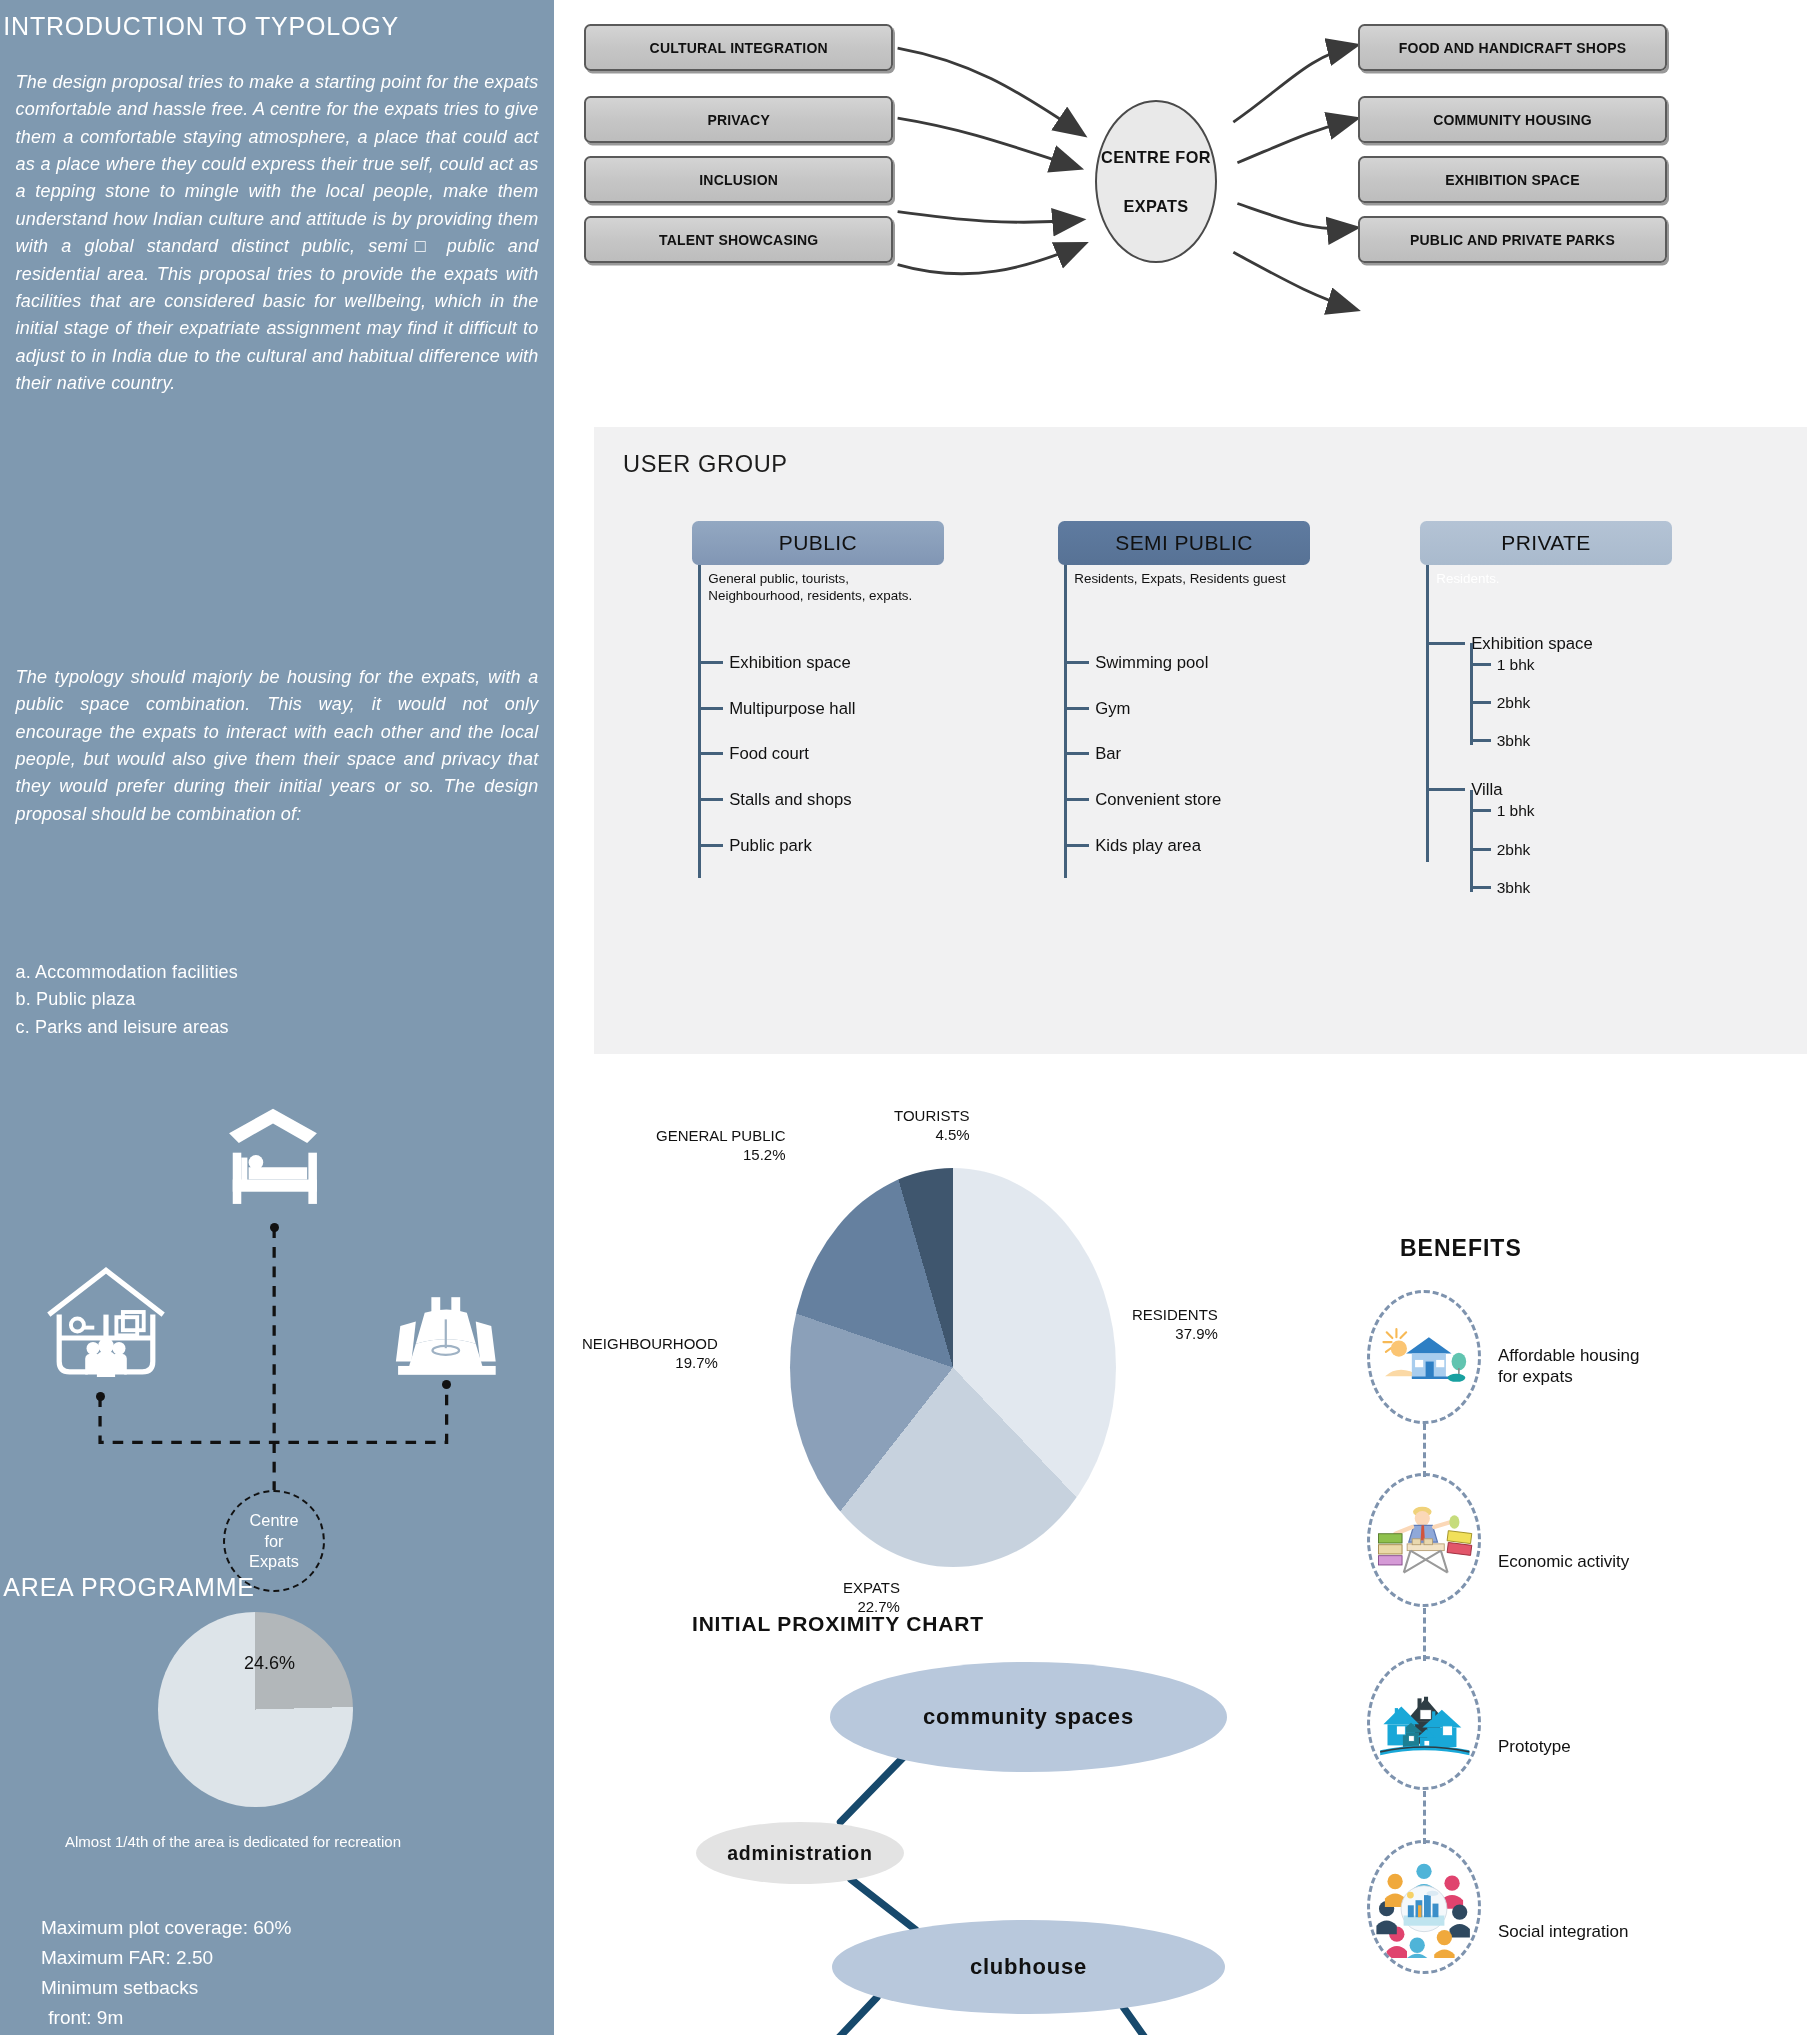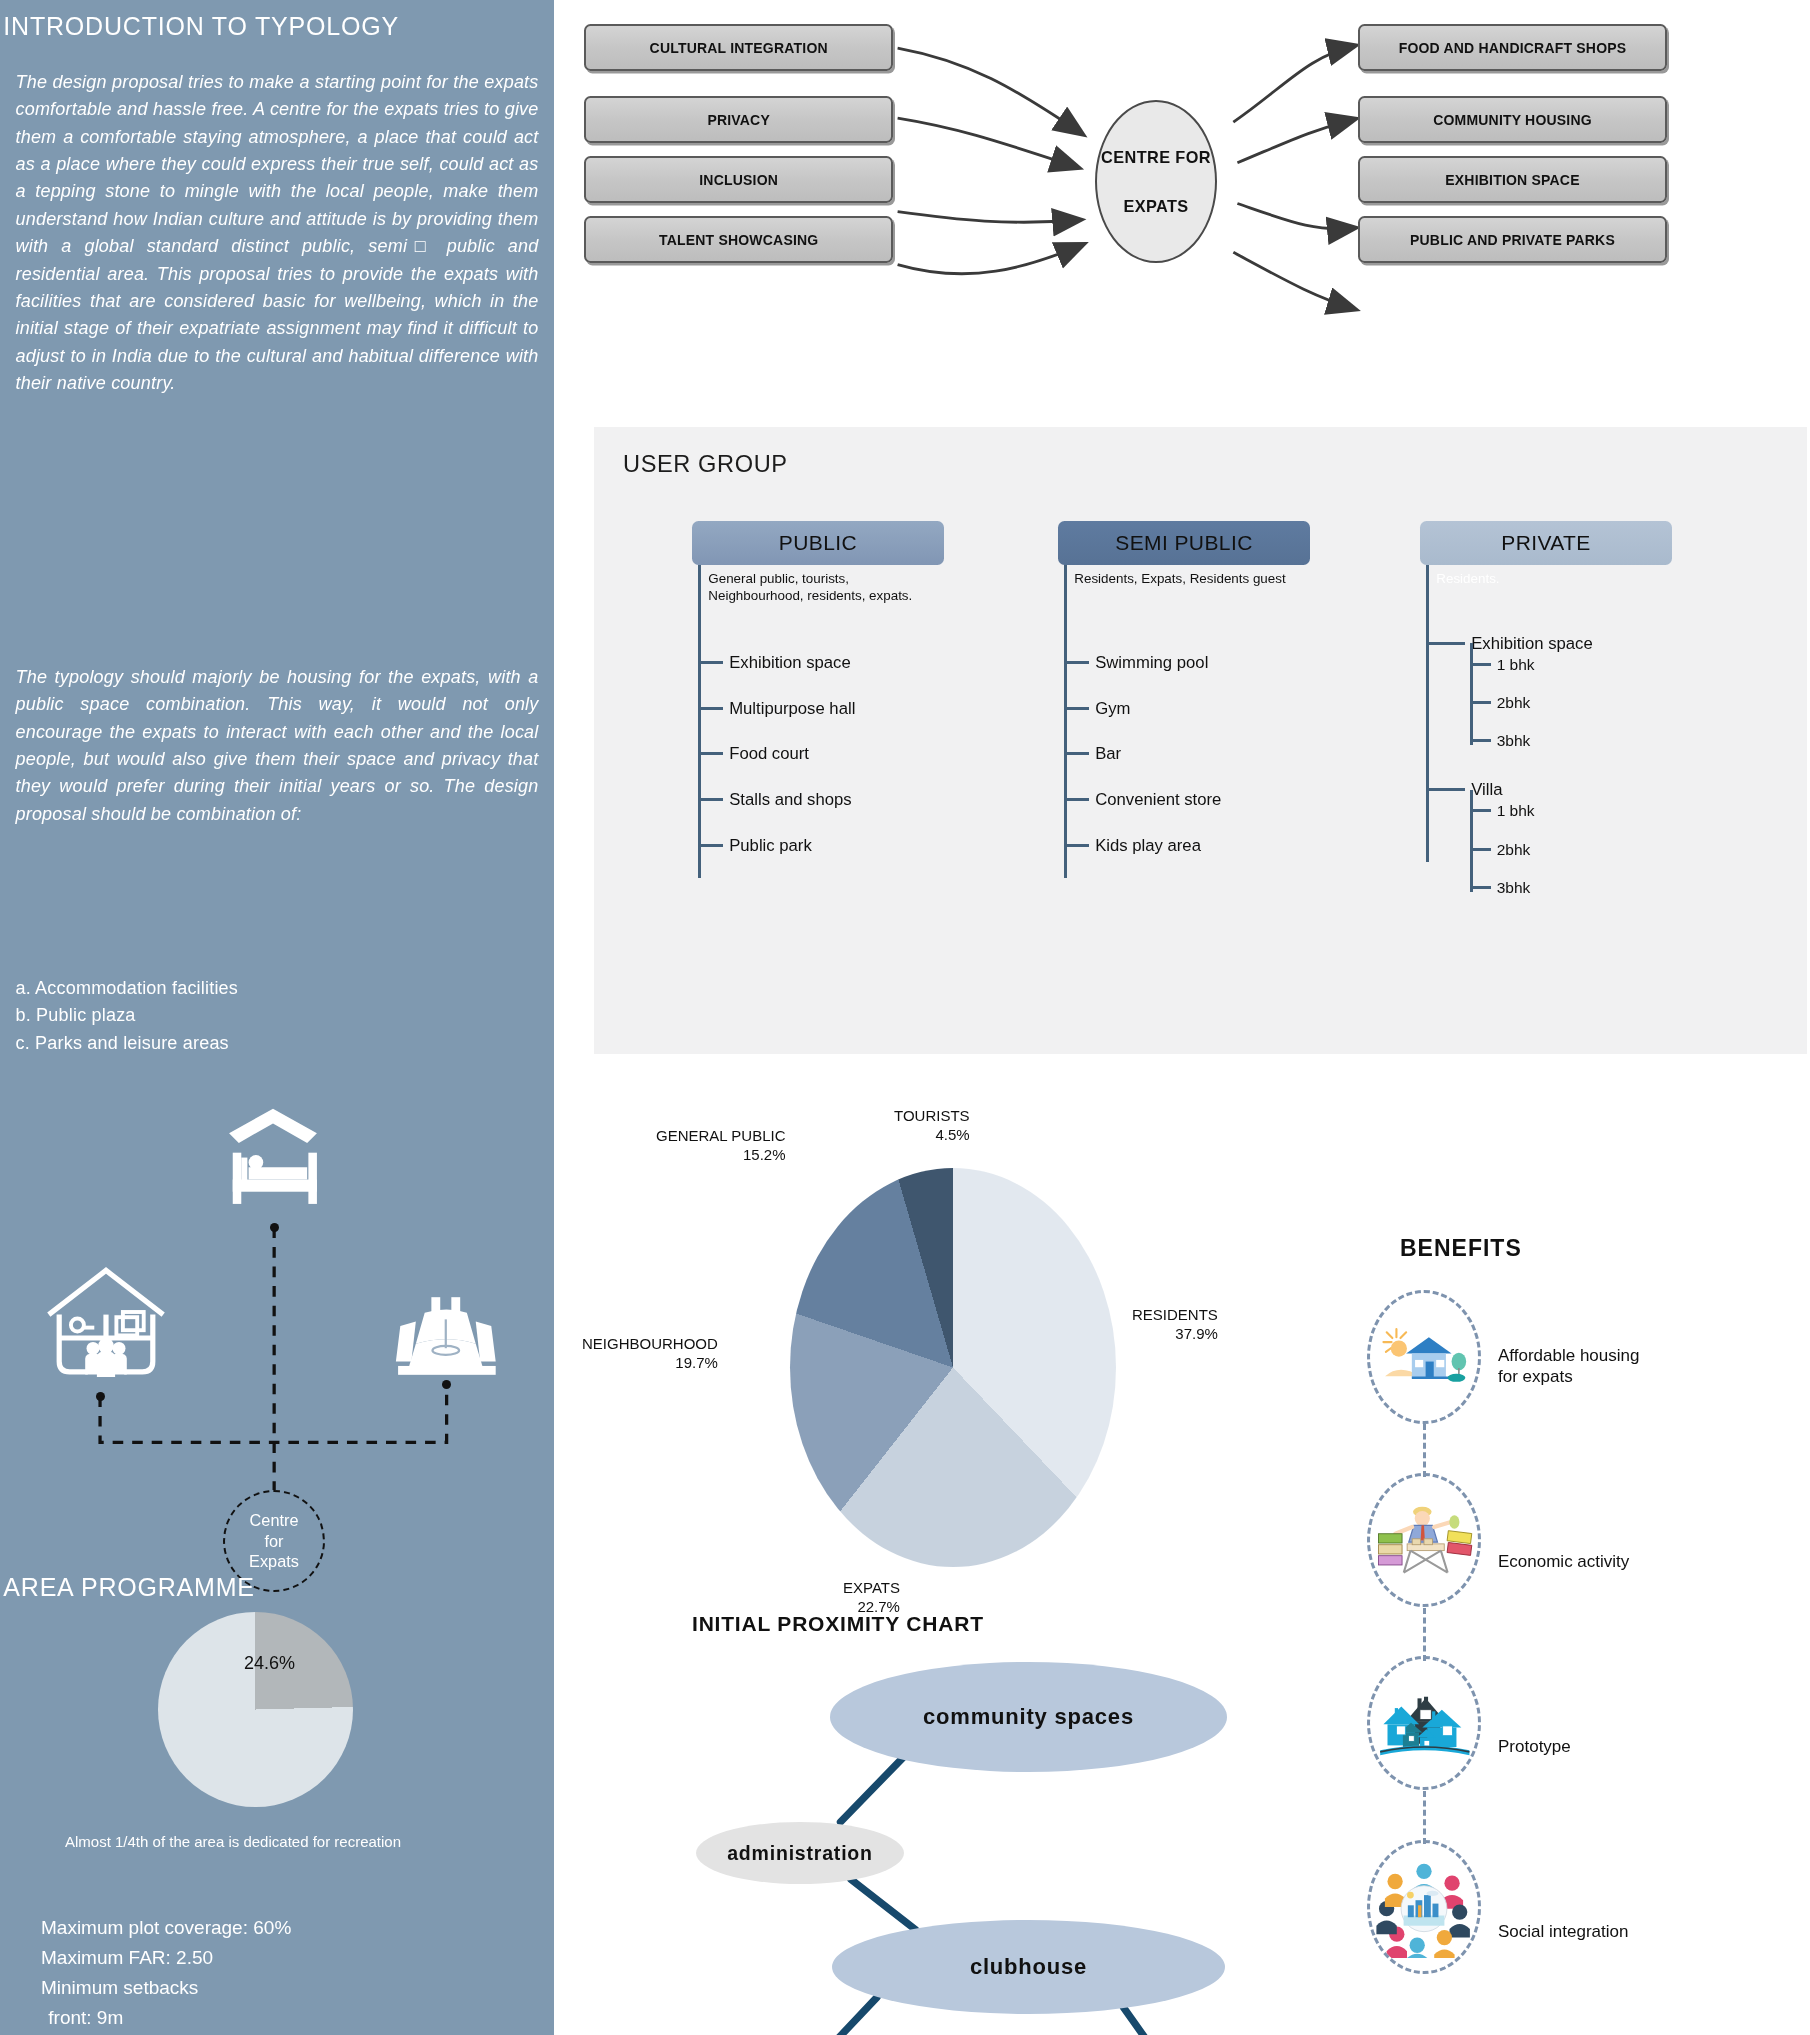--- a/index.html
+++ b/index.html
@@ -28,21 +28,21 @@
 
   .sb-para {
     position: absolute; left: 15.5px; width: 523px;
     font-size: 18px; line-height: 1.52; text-align: justify;
     color: #ffffff; letter-spacing: 0.2px; font-style: italic;
   }
   #para1 { top: 69px; }
   #para2 { top: 664px; }
   .sb-list {
     position: absolute; left: 15.5px; width: 523px;
-    font-size: 18px; line-height: 1.52; color: #fff; letter-spacing: 0.2px; margin-top: 16px;
+    font-size: 18px; line-height: 1.52; color: #fff; letter-spacing: 0.2px;
   }
   #para-list { top: 959px; }
   #para-list div { white-space: nowrap; }
 
   
   .icon-diagram { position: absolute; left: 0; top: 1075px; width: 554px; height: 480px; }
   .ic { position: absolute; }
   .node-dot { position: absolute; width: 9px; height: 9px; border-radius: 50%; background: #111; }
   .ce-circle {
     position: absolute; left: 223px; top: 415px; width: 102px; height: 102px;

